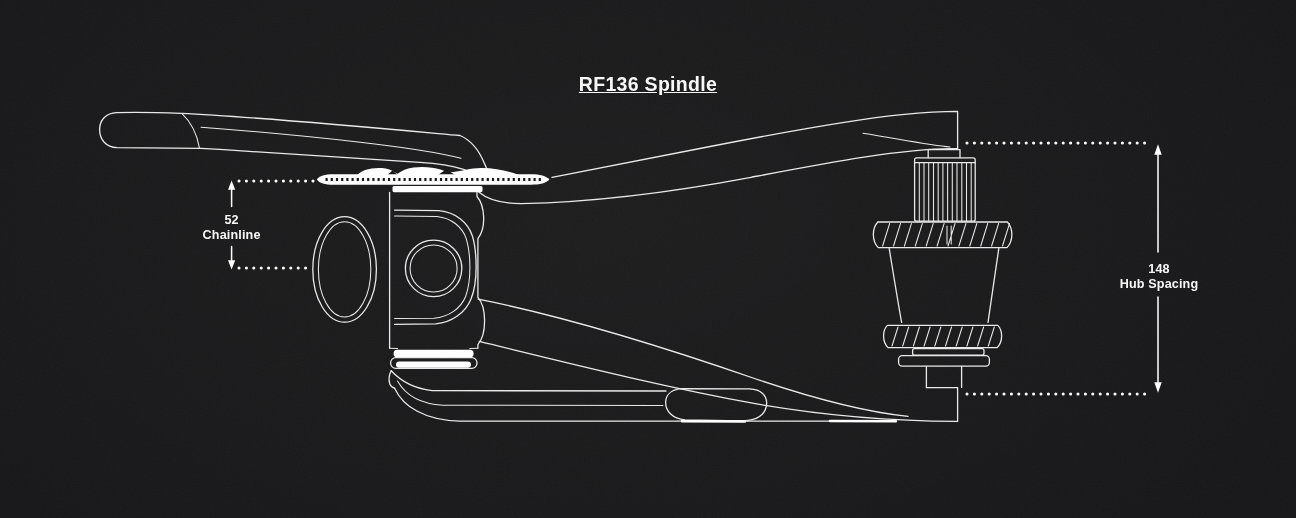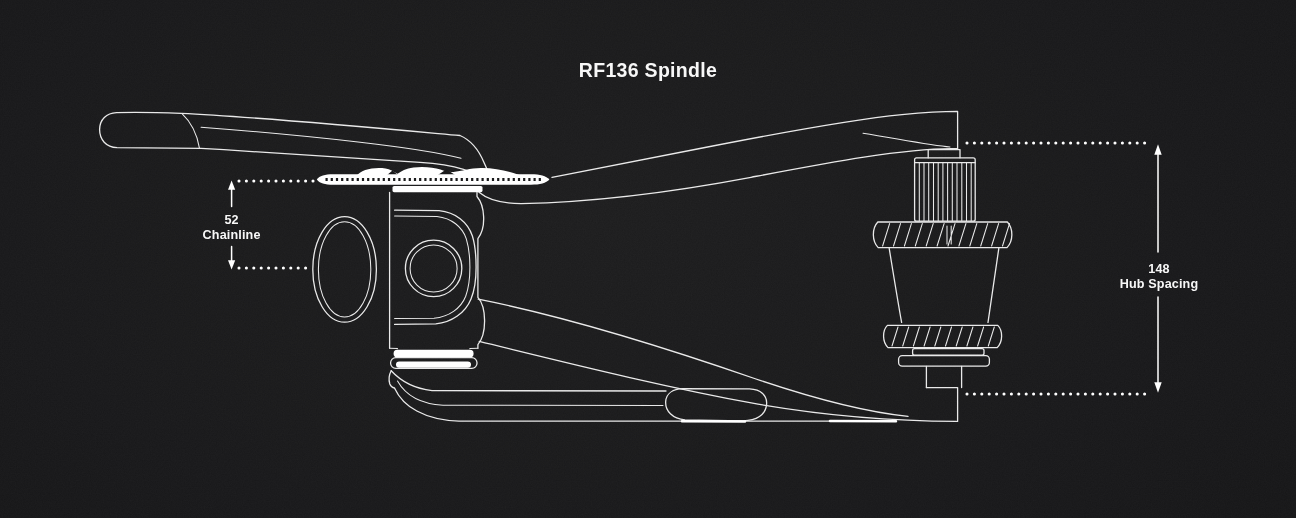--- a/index.html
+++ b/index.html
@@ -3,23 +3,24 @@
 <meta charset="utf-8">
 <style>
   html,body{margin:0;padding:0;background:#0c0c0d;}
   .stage{
     position:relative;width:1296px;height:518px;overflow:hidden;
     background:radial-gradient(115% 160% at 46% 42%, #1d1d1e 0%, #18181a 40%, #141415 72%, #0f0f10 100%);
     font-family:"Liberation Sans", sans-serif;
   }
   .stage > svg{position:absolute;left:0;top:0;display:block;}
   .title{
-    position:absolute;top:59px;left:0;right:0;text-align:center;
+    position:absolute;top:73px;left:0;right:0;text-align:center;
     font-weight:700;font-size:19.5px;letter-spacing:.3px;
     color:var(--text,#f7f7f7);
+    text-decoration:underline;
   }
   .ln{fill:none;stroke:var(--line,#e9e9e9);stroke-width:1.3;stroke-linecap:round;stroke-linejoin:round;}
   .ln-thin{fill:none;stroke:var(--line,#e9e9e9);stroke-width:1.05;stroke-linecap:round;stroke-linejoin:round;}
   .fw{fill:var(--fill,#ffffff);stroke:none;}
   .fd{fill:var(--background,#171718);stroke:none;}
   .teeth{fill:none;stroke:var(--background,#171718);stroke-width:3.2;stroke-dasharray:2.2 3.0;}
   .dots{fill:none;stroke:var(--fill,#ffffff);stroke-width:3.1;stroke-dasharray:0 7.4;stroke-linecap:round;}
   .dimline{fill:none;stroke:var(--fill,#ffffff);stroke-width:1.5;stroke-linecap:round;}
   .arrowhead{fill:var(--fill,#ffffff);stroke:none;}
   .dimtxt{font-family:"Liberation Sans",sans-serif;font-weight:700;font-size:12.6px;fill:var(--text,#f7f7f7);text-anchor:middle;letter-spacing:.15px;}

